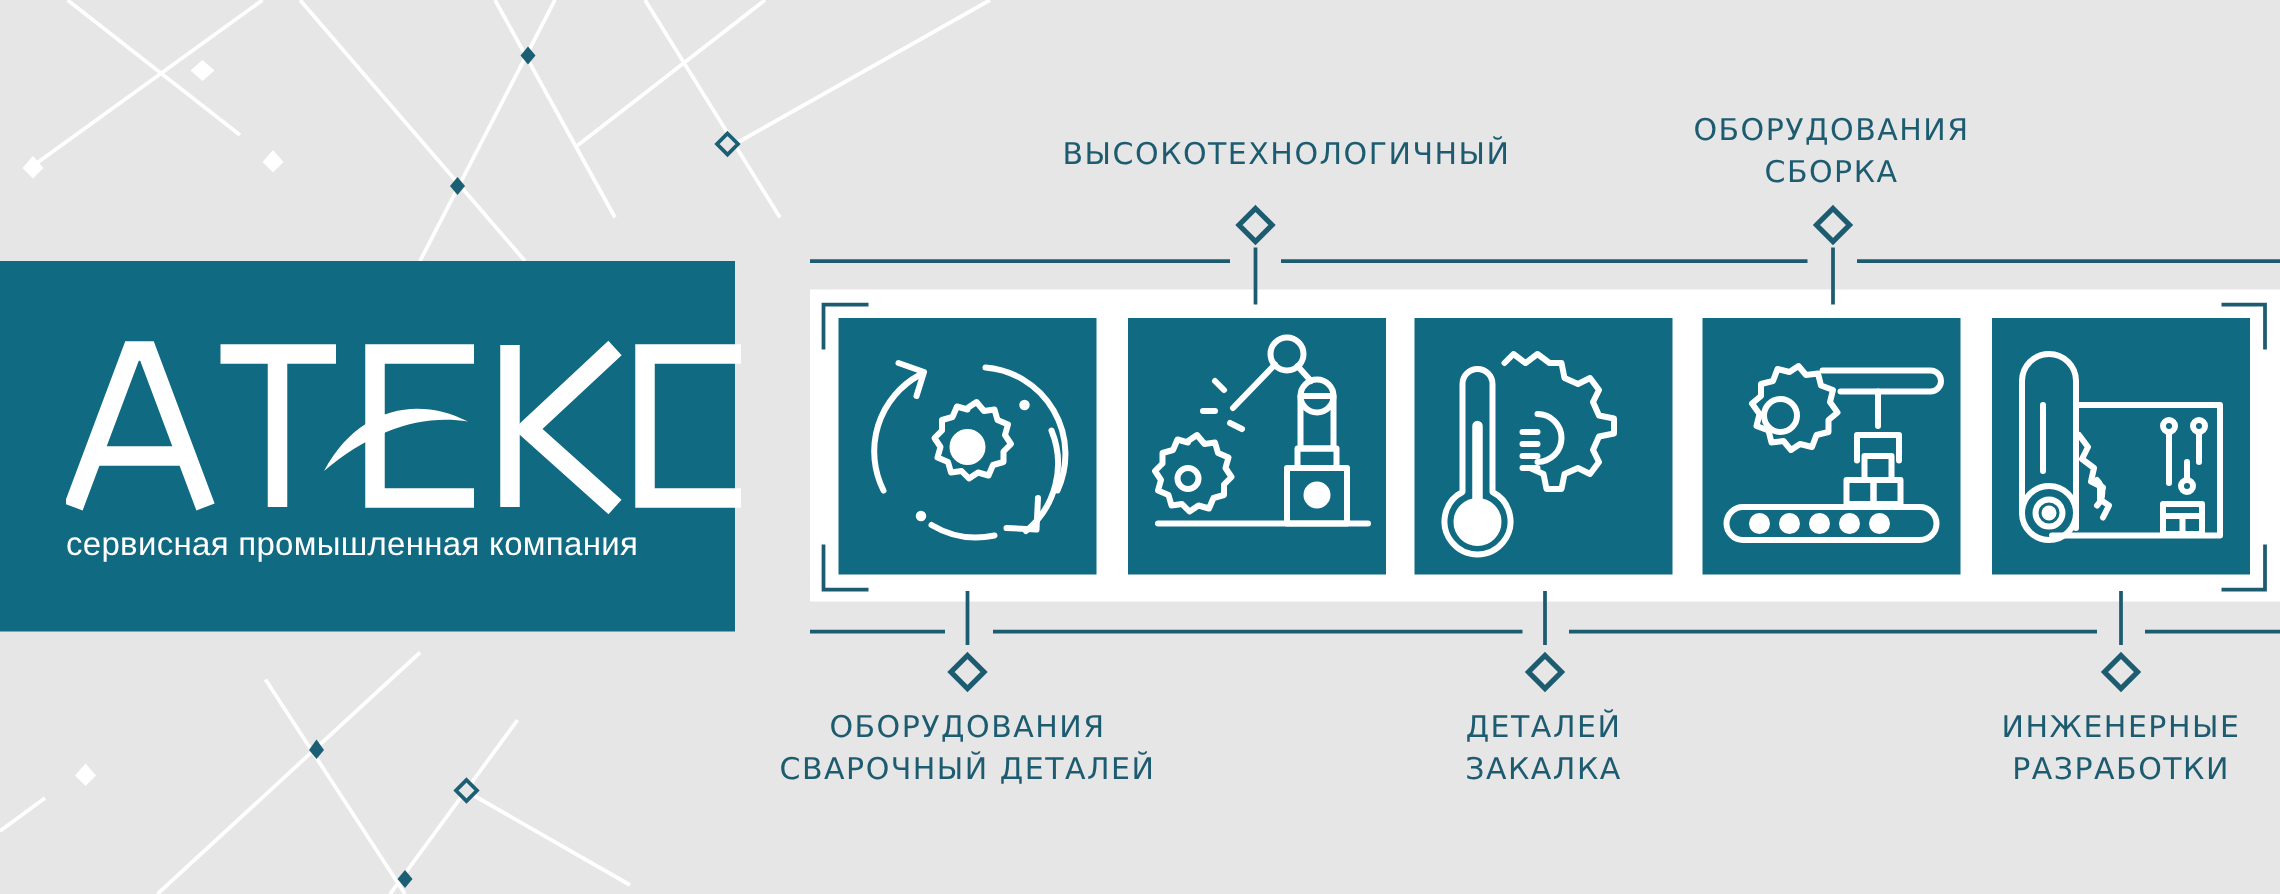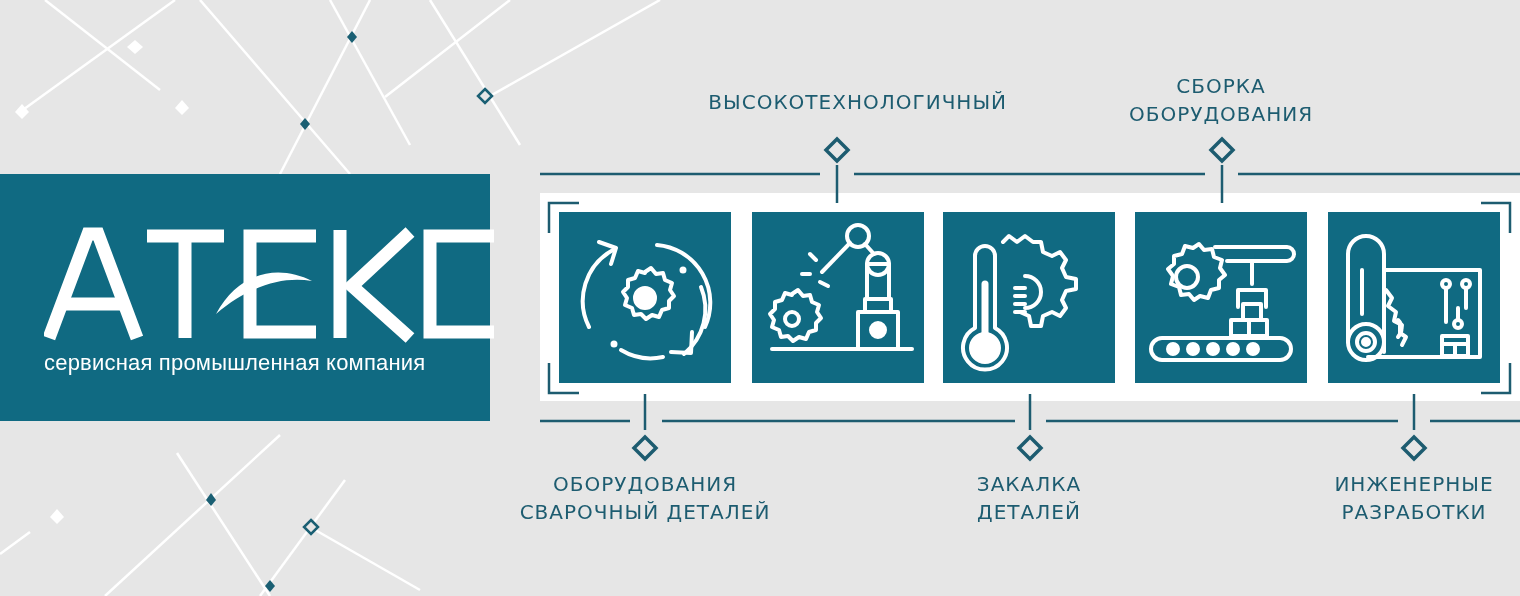--- a/index.html
+++ b/index.html
@@ -215,27 +215,27 @@
     <rect x="114" y="124" width="26" height="20"></rect>
     <line x1="114" y1="132" x2="140" y2="132"></line>
     <line x1="127" y1="132" x2="127" y2="144"></line>
   </svg>
 </div>
 
 <div class="label" style="left:667px; top:88px;text-align:right;">
   <span>ВЫСОКОТЕХНОЛОГИЧНЫЙ</span>
 </div>
 <div class="label" style="left:1051px; top:72px;">
+  <span>ОБОРУДОВАНИЯ</span>
   <span>СБОРКА</span>
-  <span>ОБОРУДОВАНИЯ</span>
 </div>
 <div class="label" style="left:475px; top:470px;">
   <span>ОБОРУДОВАНИЯ</span>
   <span>СВАРОЧНЫЙ ДЕТАЛЕЙ</span>
 </div>
 <div class="label" style="left:859px; top:470px;">
+  <span>ДЕТАЛЕЙ</span>
   <span>ЗАКАЛКА</span>
-  <span>ДЕТАЛЕЙ</span>
 </div>
 <div class="label" style="left:1244px; top:470px;">
   <span>ИНЖЕНЕРНЫЕ</span>
   <span>РАЗРАБОТКИ</span>
 </div>
 
 </body></html>

